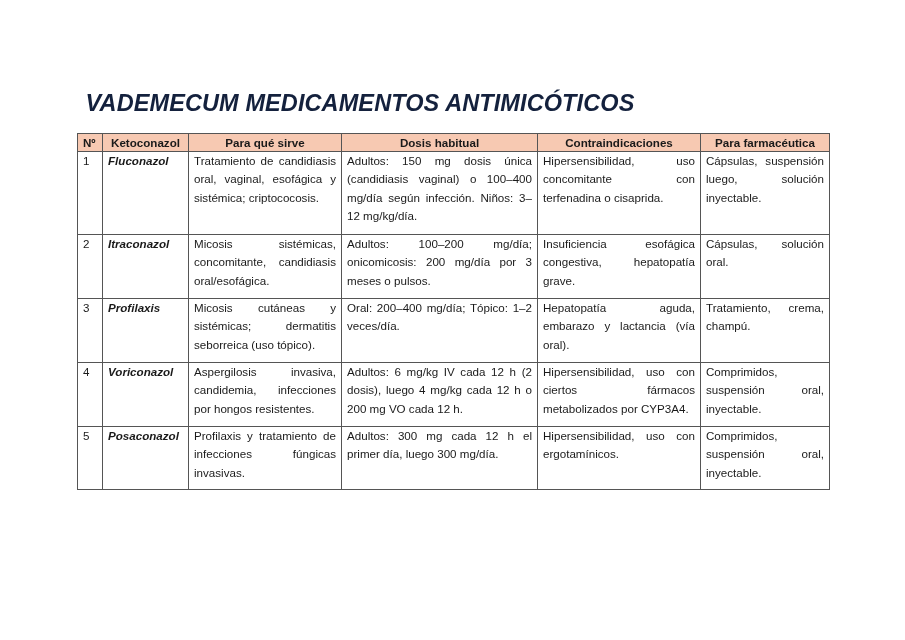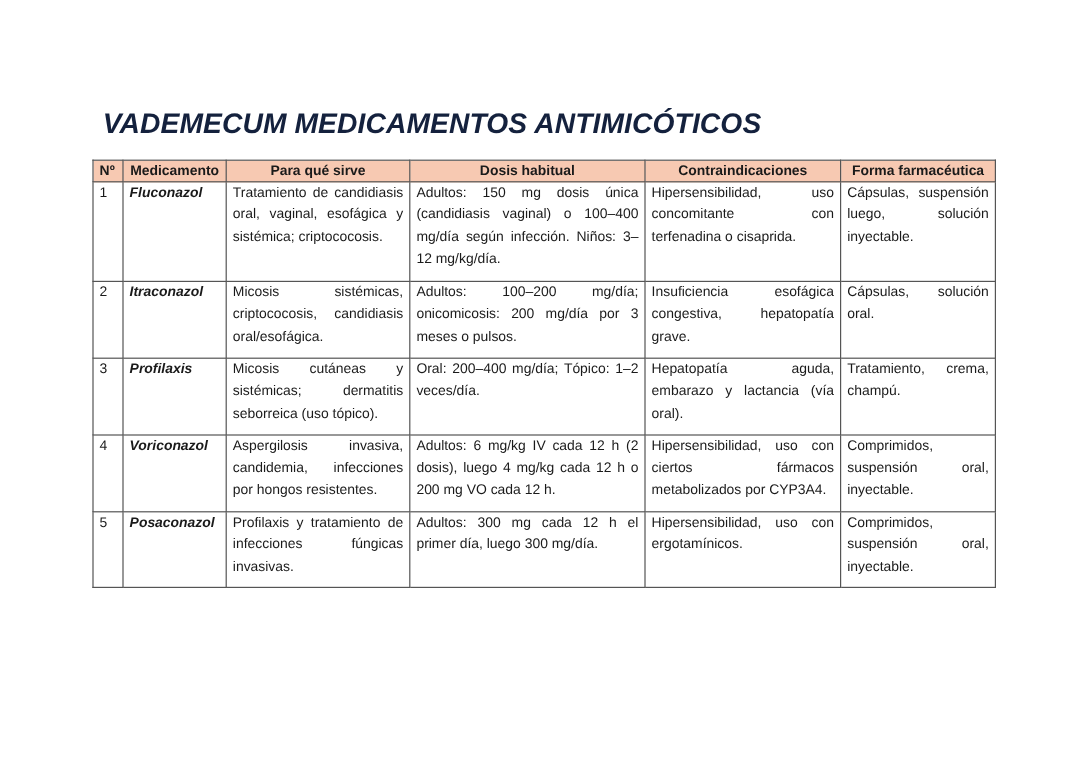--- a/index.html
+++ b/index.html
@@ -79,40 +79,40 @@
     <col class="c-num">
       <col class="c-name">
       <col class="c-use">
       <col class="c-dose">
       <col class="c-contra">
       <col class="c-form">
   </colgroup>
   <thead>
     <tr>
       <th class="col-num">Nº</th>
-      <th>Medicamento</th>
+      <th>Ketoconazol</th>
       <th>Para qué sirve</th>
       <th>Dosis habitual</th>
       <th>Contraindicaciones</th>
-      <th>Forma farmacéutica</th>
+      <th>Para farmacéutica</th>
     </tr>
   </thead>
   <tbody>
     <tr class="row-1">
       <td class="cell-num">1</td>
       <td class="cell-name">Fluconazol</td>
       <td>Tratamiento de candidiasis oral, vaginal, esofágica y sistémica; criptococosis.</td>
       <td>Adultos: 150 mg dosis única (candidiasis vaginal) o 100–400 mg/día según infección. Niños: 3–12 mg/kg/día.</td>
       <td>Hipersensibilidad, uso concomitante con terfenadina o cisaprida.</td>
       <td>Cápsulas, suspensión luego, solución inyectable.</td>
     </tr>
     <tr class="row-2">
       <td class="cell-num">2</td>
       <td class="cell-name">Itraconazol</td>
-      <td>Micosis sistémicas, criptococosis, candidiasis oral/esofágica.</td>
+      <td>Micosis sistémicas, concomitante, candidiasis oral/esofágica.</td>
       <td>Adultos: 100–200 mg/día; onicomicosis: 200 mg/día por 3 meses o pulsos.</td>
       <td>Insuficiencia esofágica congestiva, hepatopatía grave.</td>
       <td>Cápsulas, solución oral.</td>
     </tr>
     <tr class="row-3">
       <td class="cell-num">3</td>
       <td class="cell-name">Profilaxis</td>
       <td>Micosis cutáneas y sistémicas; dermatitis seborreica (uso tópico).</td>
       <td>Oral: 200–400 mg/día; Tópico: 1–2 veces/día.</td>
       <td>Hepatopatía aguda, embarazo y lactancia (vía oral).</td>

